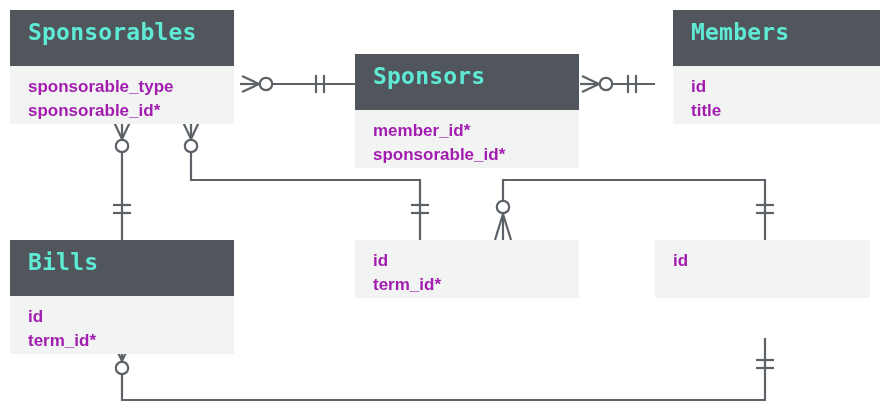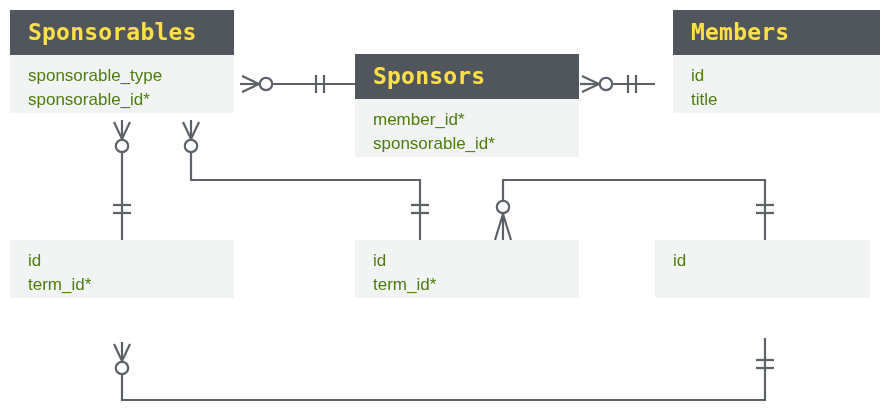--- a/index.html
+++ b/index.html
@@ -21,43 +21,44 @@
     top: 0;
     width: 880px;
     height: 412px;
   }
   .entity-box {
     position: absolute;
     box-sizing: border-box;
   }
   .entity-header {
     background: #51565d;
-    color: #fde047;
+    color: #5eead4;
     font-family: "DejaVu Sans Mono", monospace;
     font-weight: bold;
     font-size: 23px;
     letter-spacing: 0.2px;
-    height: 45px;
+    height: 56px;
     line-height: 45px;
     padding-left: 18px;
     box-sizing: border-box;
     overflow: hidden;
     white-space: nowrap;
   }
   .entity-body {
     background: #f2f3f3;
     box-sizing: border-box;
     padding: 9px 18px 10px 18px;
   }
   .entity-field {
-    color: #4d7c0f;
+    color: #a21caf;
     font-family: "Liberation Sans", sans-serif;
     font-size: 17px;
     line-height: 24px;
     white-space: nowrap;
+    font-weight: bold;
   }
 </style>
 </head>
 <body>
 
 <div id="diagram-root">
 
   <svg class="er-canvas" viewBox="0 0 880 412">
     <g stroke="#5d6268" stroke-width="2.2" fill="none" stroke-linecap="butt">
 
@@ -168,20 +169,21 @@
 
   <div class="entity-box" style="left:673px; top:10px; width:215px;">
     <div class="entity-header">Members</div>
     <div class="entity-body" style="height:58px;">
       <div class="entity-field">id</div>
       <div class="entity-field">title</div>
     </div>
   </div>
 
   <div class="entity-box" style="left:10px; top:240px; width:224px;">
+    <div class="entity-header">Bills</div>
     <div class="entity-body" style="height:58px;">
       <div class="entity-field">id</div>
       <div class="entity-field">term_id*</div>
     </div>
   </div>
 
   <div class="entity-box" style="left:355px; top:240px; width:224px;">
     <div class="entity-body" style="height:58px;">
       <div class="entity-field">id</div>
       <div class="entity-field">term_id*</div>

